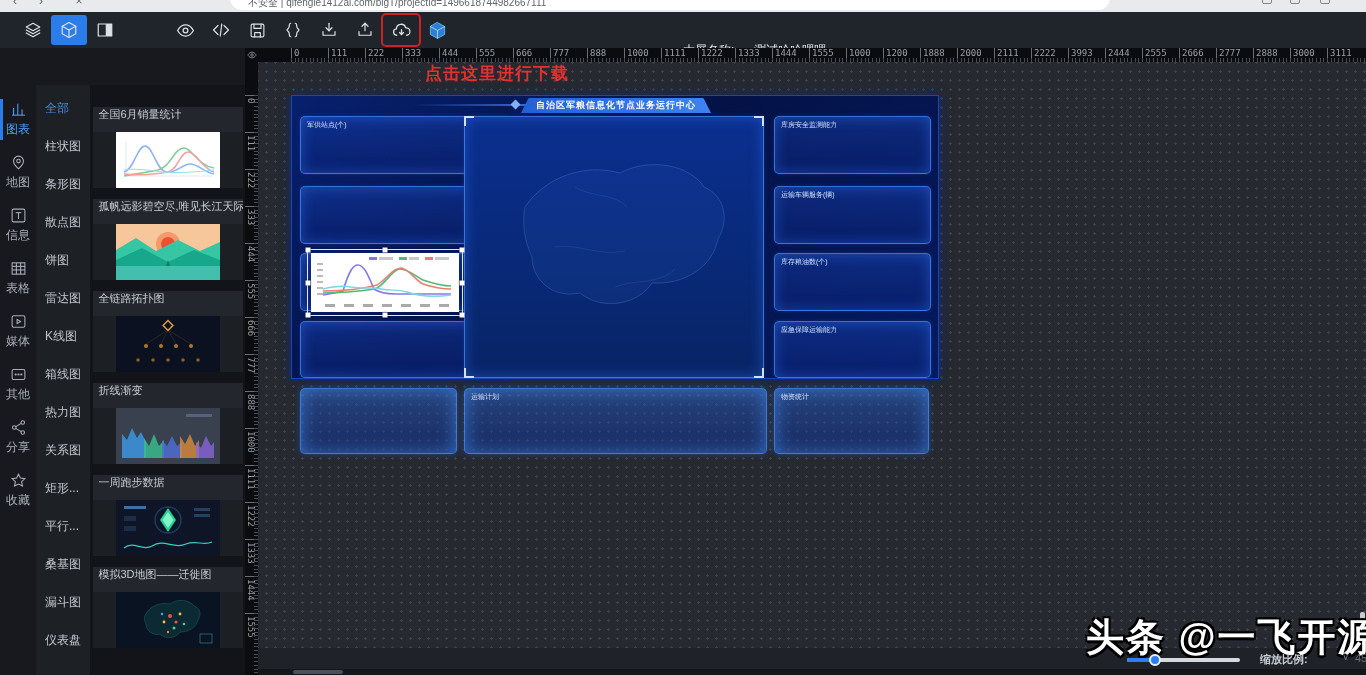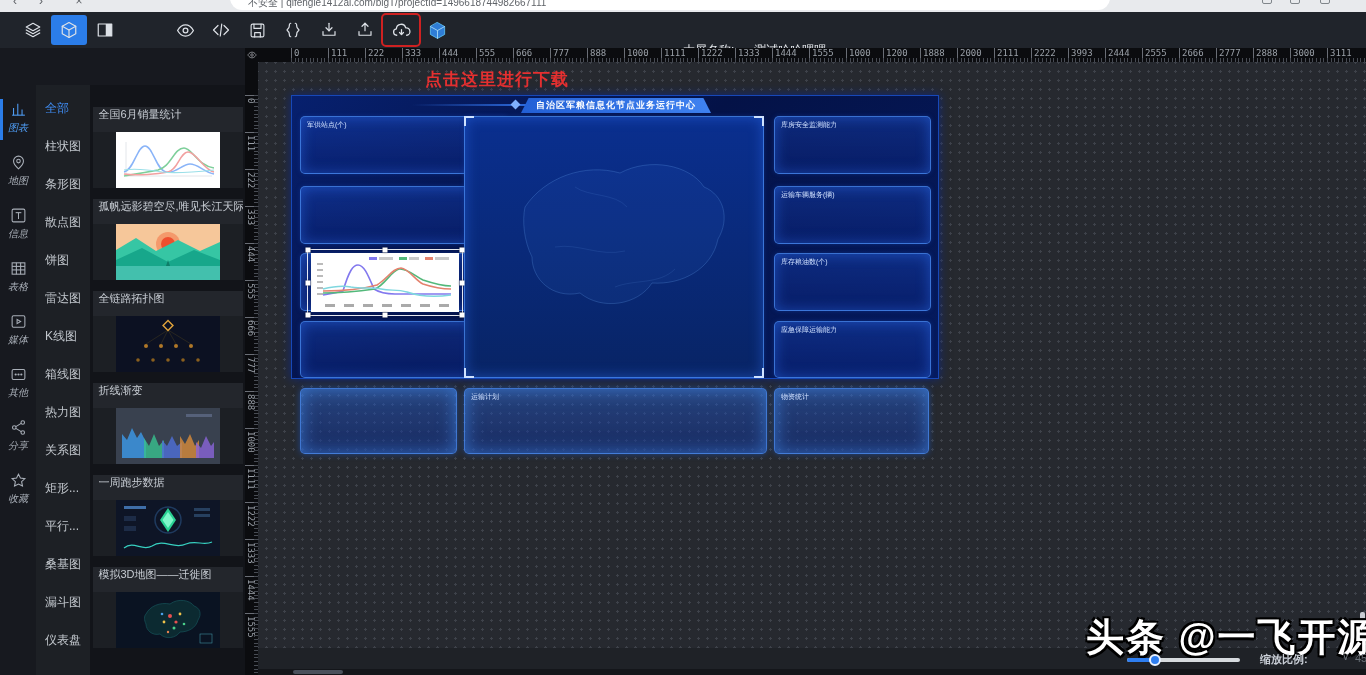--- a/index.html
+++ b/index.html
@@ -29,21 +29,21 @@
   
   .left-panel{position:absolute;left:0;top:48px;width:245px;height:627px;background:#17191f;}
   .left-head{position:absolute;left:0;top:0;width:245px;height:37px;display:flex;align-items:center;}
   .left-head .head-lbl{width:70px;padding-left:10px;font-size:12px;color:#cdd2d9;}
   .search-input{width:165px;height:26px;background:#262a31;border:1px solid #30343c;color:#dfe3e9;font-size:12px;padding:0 8px;outline:none;}
   .search-input::placeholder{color:#8d939c;}
   .left-cols{position:absolute;left:0;top:37px;width:245px;height:590px;display:flex;}
   .icon-col{width:36px;height:100%;background:#17191f;padding-top:10px;}
   .cat-item{position:relative;height:53px;display:flex;flex-direction:column;align-items:center;justify-content:flex-start;gap:3px;padding-top:6px;cursor:pointer;}
   .cat-item svg{stroke:#a9afb8;fill:none;stroke-width:1.5;}
-  .cat-item .cat-lbl{font-size:10px;color:#a9afb8;font-style:italic;}
+  .cat-item .cat-lbl{font-size:12px;color:#a9afb8;}
   .cat-item.active::before{content:"";position:absolute;left:0;top:4px;bottom:8px;width:3px;background:#2b7de9;}
   .cat-item.active svg{stroke:#4f9df5;}
   .cat-item.active .cat-lbl{color:#4f9df5;}
   .type-col{width:54px;height:100%;background:#1d2025;padding-top:4px;}
   .type-item{height:38px;display:flex;align-items:center;padding-left:9px;font-size:12px;color:#c2c7cd;cursor:pointer;white-space:nowrap;}
   .type-item.active{color:#3f8cf3;}
   .card-col{width:155px;height:100%;background:#121419;padding-top:22px;display:flex;flex-direction:column;gap:11px;overflow:hidden;align-items:center;}
   .comp-card{width:150px;background:#1c1f24;cursor:pointer;}
   .card-title{height:25px;background:#23262c;color:#c8cdd4;font-size:11px;line-height:15px;padding-left:6px;white-space:nowrap;overflow:hidden;}
   .card-thumb{height:56px;display:flex;justify-content:center;padding-top:0;}
@@ -59,21 +59,21 @@
     font-family:"DejaVu Sans Mono",monospace;font-size:9px;padding-left:2px;line-height:11px;}
   .v-ruler{position:absolute;left:245px;top:62px;width:13px;height:613px;background:#0b0c0f;padding-top:33px;overflow:hidden;z-index:4;}
   .v-ruler::after{content:"";position:absolute;top:33px;bottom:0;right:0;width:4px;
     background:repeating-linear-gradient(to bottom,#484c54 0 1px,transparent 1px 3.7px);}
   .vcell{height:37px;border-top:1px solid #6a6e76;color:#9aa0a8;font-family:"DejaVu Sans Mono",monospace;
     font-size:9px;writing-mode:vertical-rl;padding-top:2px;padding-left:1px;}
 
   
   .canvas{position:absolute;left:258px;top:62px;width:1108px;height:586px;background-color:#26292f;
     background-image:radial-gradient(#3e424a 1px,transparent 1.3px);background-size:9px 9px;background-position:4px 5px;overflow:hidden;}
-  .red-hint{position:absolute;left:167px;top:6px;font-size:17px;font-weight:bold;color:#e63030;letter-spacing:1px;}
+  .red-hint{position:absolute;left:167px;top:0;font-size:17px;font-weight:bold;color:#e63030;letter-spacing:1px;}
   .canvas-strip{position:absolute;left:245px;top:648px;width:1121px;height:21px;background:#1f2227;}
   .h-scrollbar{position:absolute;left:245px;top:669px;width:1121px;height:6px;background:#14161a;}
   .h-scroll-thumb{position:absolute;left:48px;top:1px;width:50px;height:4px;background:#4a515c;border-radius:2px;}
   .v-scroll-thumb{position:absolute;left:1360px;top:612px;width:5px;height:46px;background:#c9ccd2;border-radius:2px;z-index:30;}
 
   
   .artboard{position:absolute;left:33px;top:33px;width:648px;height:284px;
     background:linear-gradient(140deg,#07206e 0%,#041247 45%,#051b60 100%);
     border:1px solid #1748b8;box-shadow:0 0 10px rgba(10,40,140,.8);}
   .bs-header-line{position:absolute;left:120px;top:8px;width:120px;height:2px;background:linear-gradient(90deg,transparent,#2f6fe4);}

